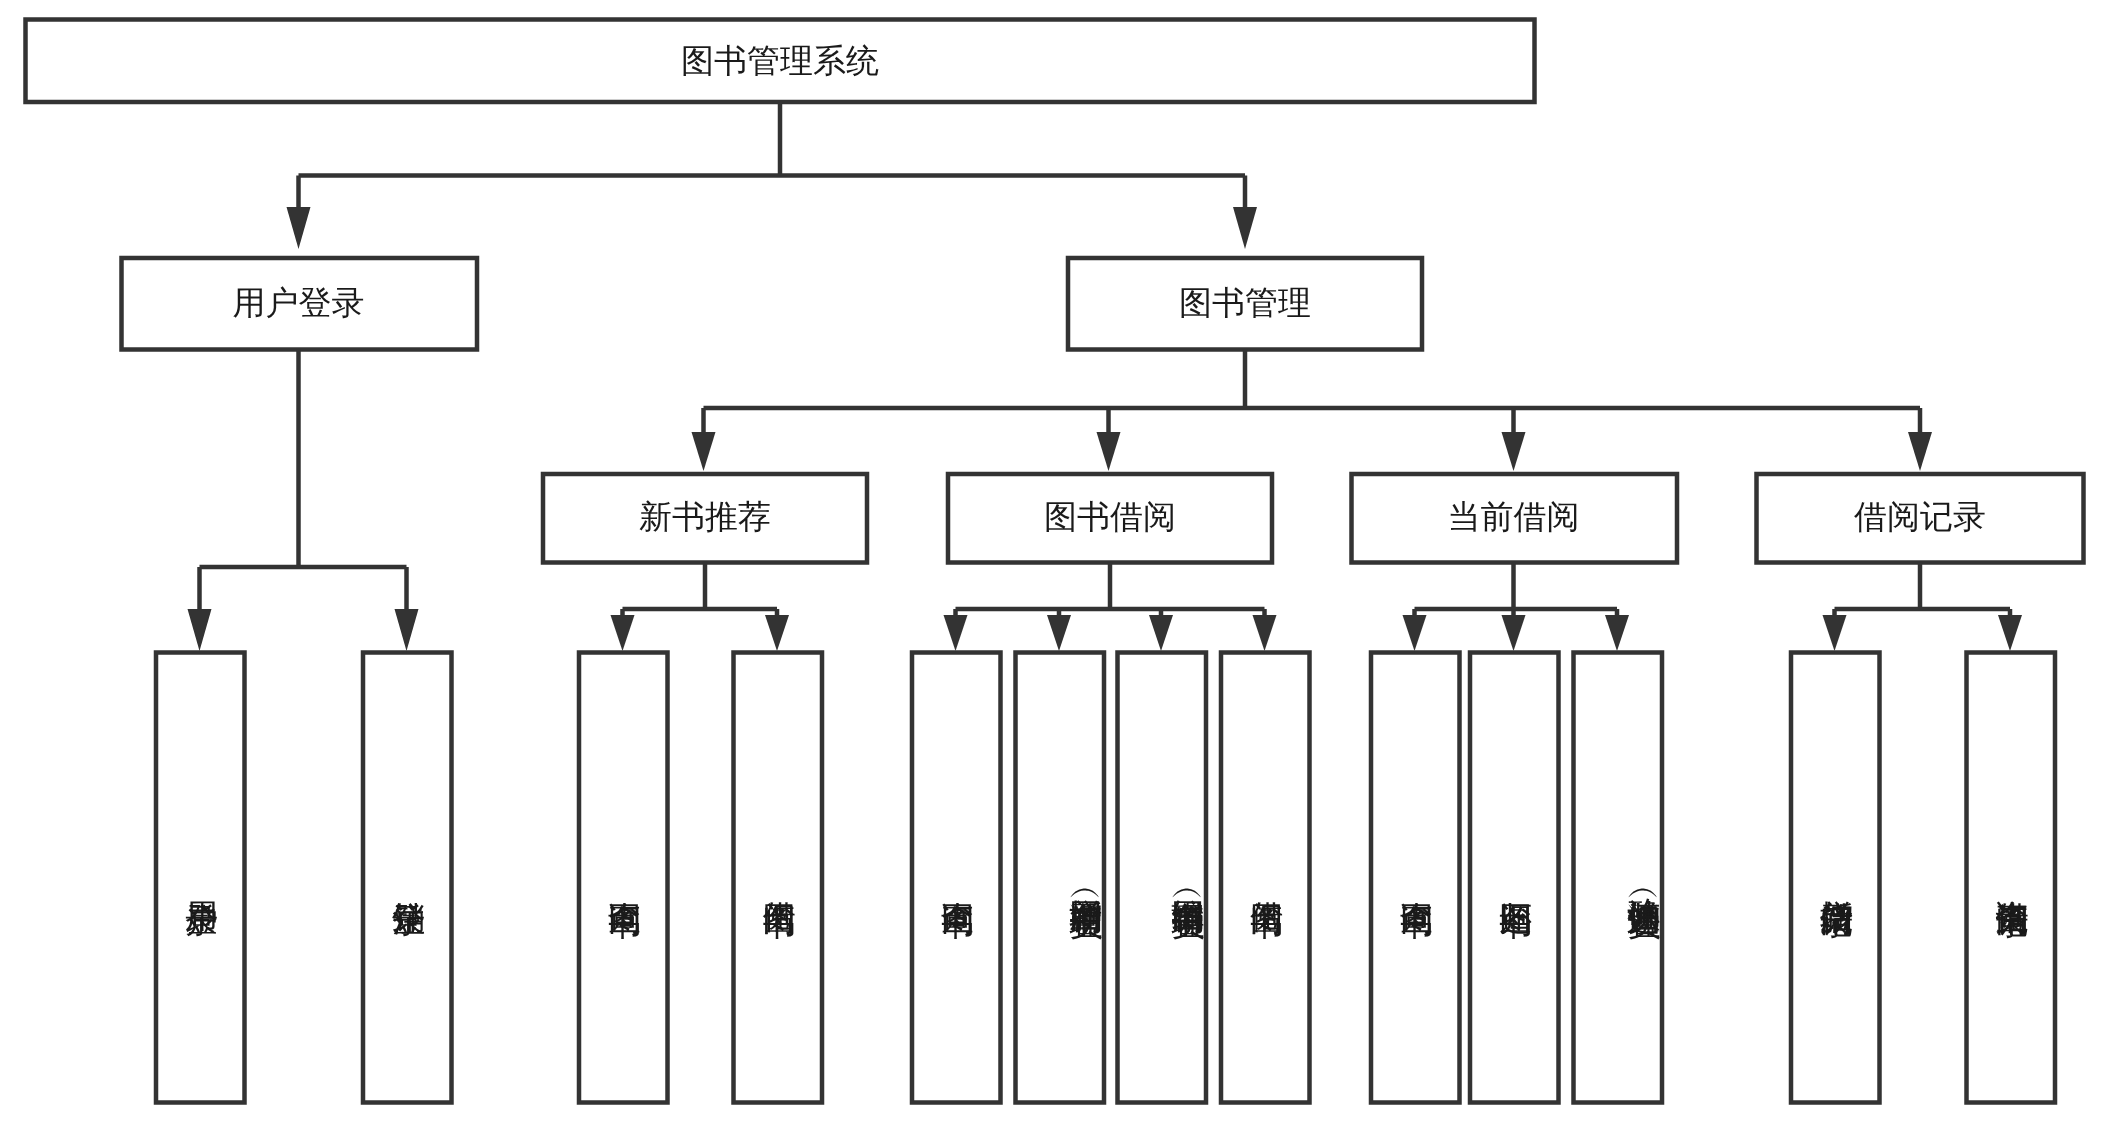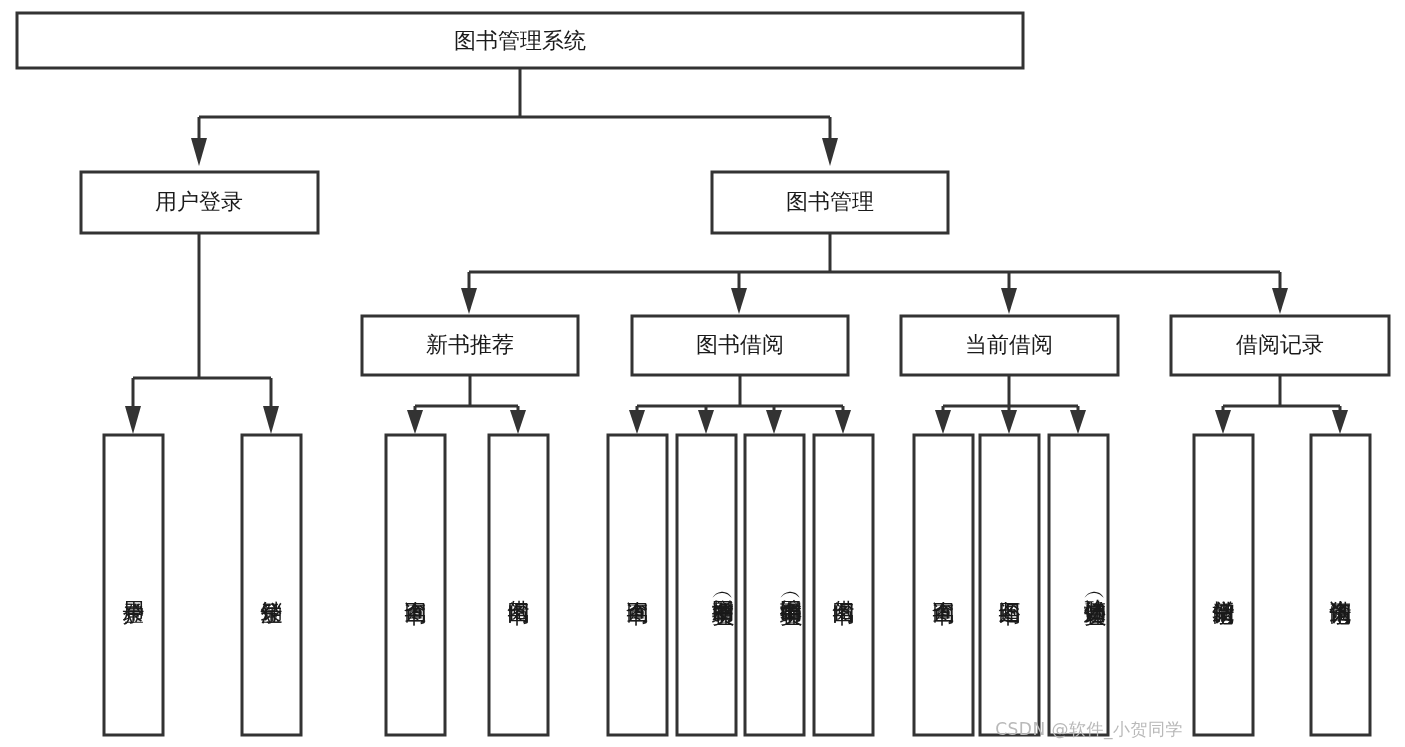--- a/index.html
+++ b/index.html
@@ -11,21 +11,20 @@
     width: 1405px;
     height: 747px;
     overflow: hidden;
     font-family: "DejaVu Sans", "Liberation Sans", sans-serif;
   }
   #diagram-root {
     position: relative;
     width: 1168px;
     height: 747px;
     background: #ffffff;
-    padding-left: 23px;
   }
   svg#tree-svg {
     position: absolute;
     top: 0;
     left: 0;
     width: 1405px;
     height: 747px;
     display: block;
   }
   .node-box {
@@ -224,15 +223,14 @@
   <div class="leaf-label-wrap" style="left:745px; top:435px; width:59px; height:300px; align-items:flex-start;">编辑图书（管理员）</div>
   <div class="leaf-label-wrap" style="left:814px; top:435px; width:59px; height:300px;">借阅图书</div>
 
   <div class="leaf-label-wrap" style="left:914px; top:435px; width:59px; height:300px;">查询图书</div>
   <div class="leaf-label-wrap" style="left:980px; top:435px; width:59px; height:300px;">归还图书</div>
   <div class="leaf-label-wrap" style="left:1049px; top:435px; width:59px; height:300px; align-items:flex-start;">确认归还（管理员）</div>
 
   <div class="leaf-label-wrap" style="left:1194px; top:435px; width:59px; height:300px;">新增借阅记录</div>
   <div class="leaf-label-wrap" style="left:1311px; top:435px; width:59px; height:300px;">查询借阅记录</div>
 
-  <div class="watermark">CSDN @软件_小贺同学</div>
 
 </div>
 
 </body></html>

